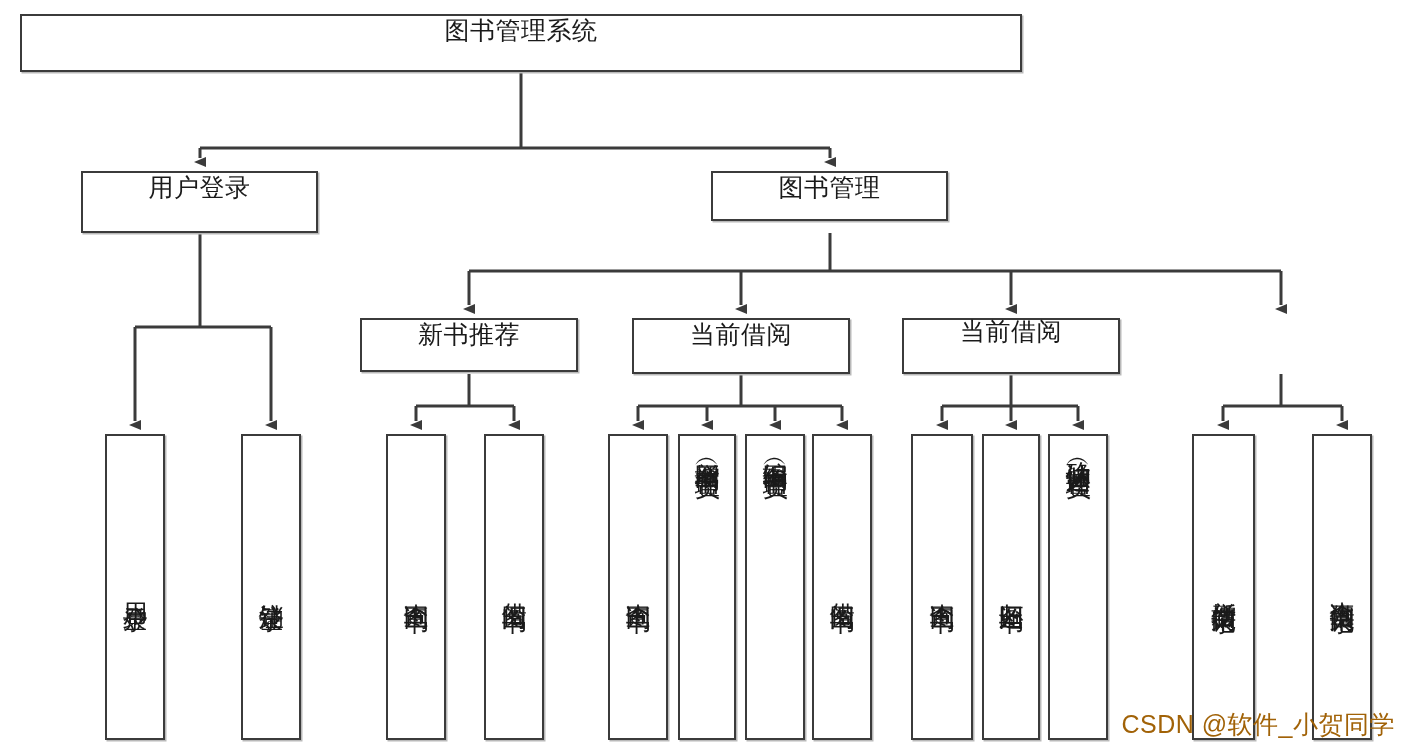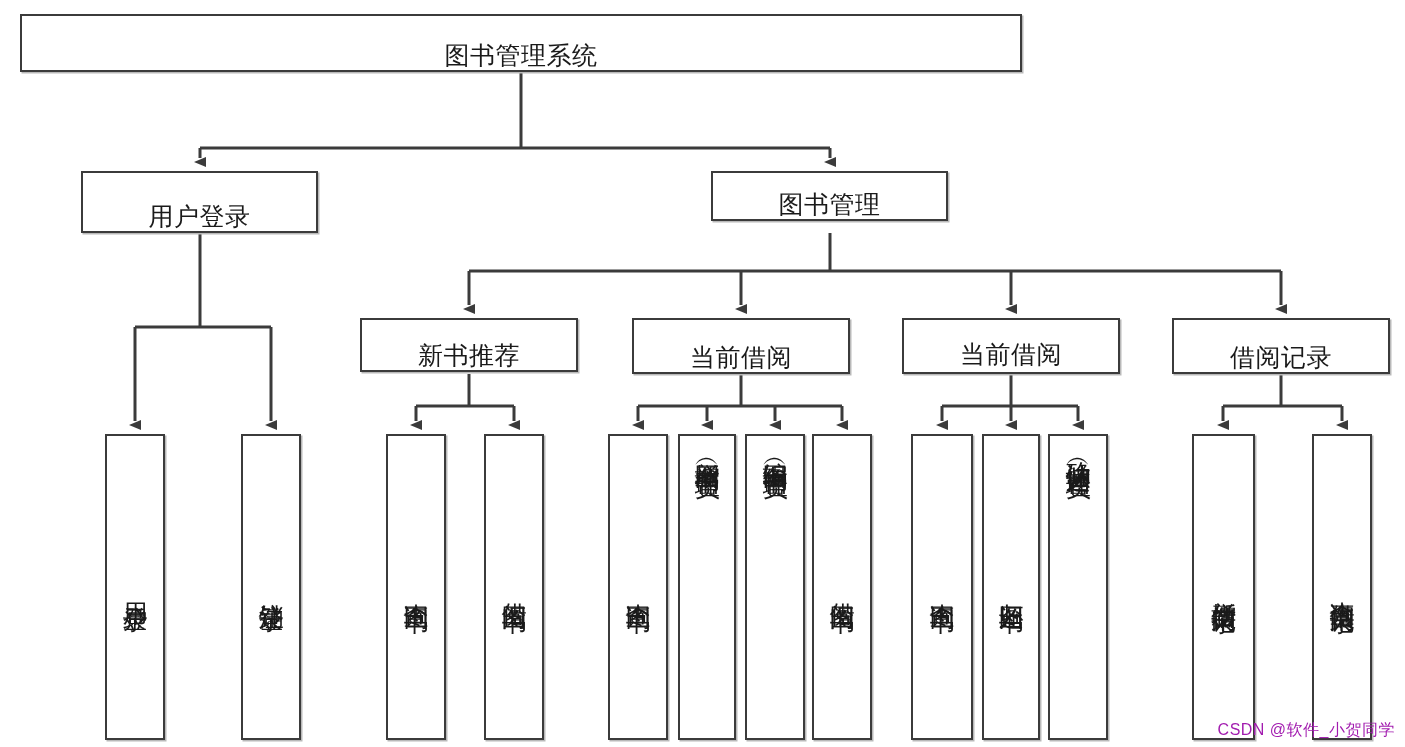--- a/index.html
+++ b/index.html
@@ -25,21 +25,21 @@
     height: 747px;
     pointer-events: none;
   }
   .node {
     position: absolute;
     box-sizing: border-box;
     background: #ffffff;
     border: 2px solid #3b3b3b;
     box-shadow: 1.5px 1.5px 0 0 #b9b9b9;
     display: flex;
-    align-items: flex-end;
+    align-items: flex-start;
     justify-content: center;
     color: #1a1a1a;
   }
   .node .label {
     display: block;
     text-align: center;
     line-height: 1.15;
     letter-spacing: 0.5px;
   }
   .node.horizontal .label {
@@ -62,22 +62,22 @@
   .node.vertical.top-aligned {
     align-items: flex-start;
   }
   .node.vertical.top-aligned .label {
     margin: 6px auto 0 auto;
   }
   .watermark {
     position: absolute;
     right: 10px;
     bottom: 6px;
-    font-size: 16px;
-    color: #a21caf;
+    font-size: 25px;
+    color: #a16207;
     white-space: nowrap;
     letter-spacing: 0.5px;
   }
 </style>
 </head>
 <body>
 
 <div id="canvas">
 
   <svg class="wires" viewBox="0 0 1405 747" xmlns="http://www.w3.org/2000/svg">
@@ -143,23 +143,20 @@
 
   <div class="node horizontal" style="left: 360px; top: 318px; width: 218px; height: 54px;">
     <span class="label">新书推荐</span>
   </div>
   <div class="node horizontal" style="left: 632px; top: 318px; width: 218px; height: 56px;">
     <span class="label">当前借阅</span>
   </div>
   <div class="node horizontal" style="left: 902px; top: 318px; width: 218px; height: 56px; font-family: Liberation Mono, monospace;">
     <span class="label">当前借阅</span>
   </div>
-  <div class="node horizontal" style="left: 1172px; top: 318px; width: 218px; height: 56px;">
-    <span class="label">借阅记录</span>
-  </div>
 
   <div class="node vertical" style="left: 105px; top: 434px; width: 60px; height: 306px;">
     <span class="label">用户登录</span>
   </div>
   <div class="node vertical" style="left: 241px; top: 434px; width: 60px; height: 306px;">
     <span class="label">注销登录</span>
   </div>
   <div class="node vertical" style="left: 386px; top: 434px; width: 60px; height: 306px;">
     <span class="label">查询图书</span>
   </div>

